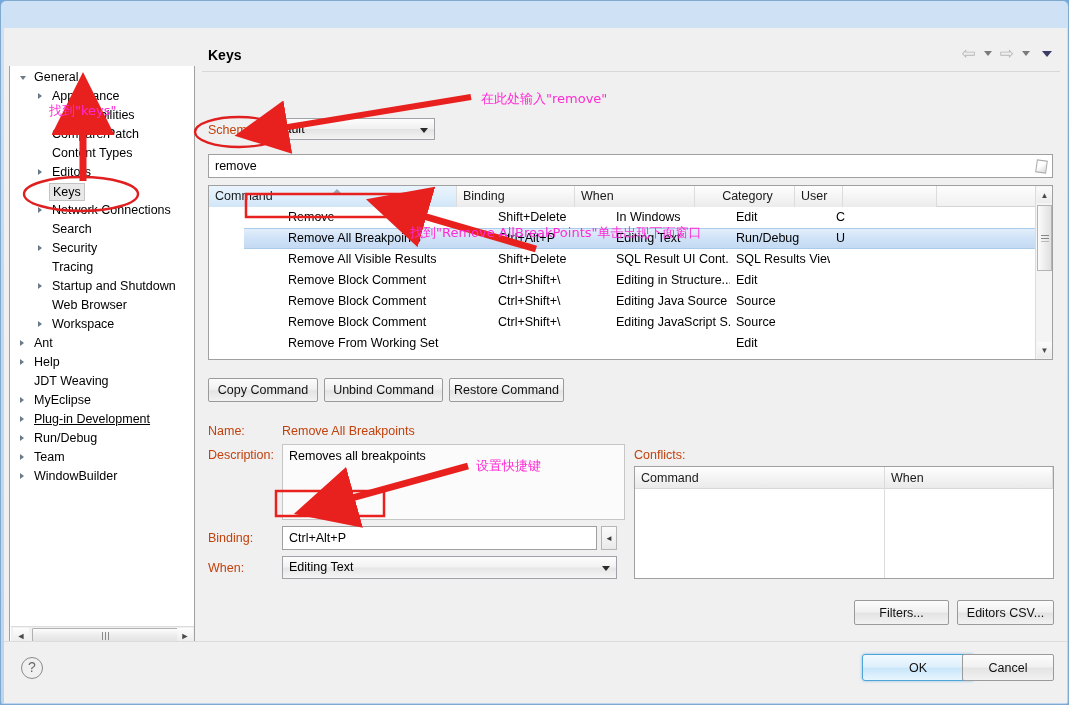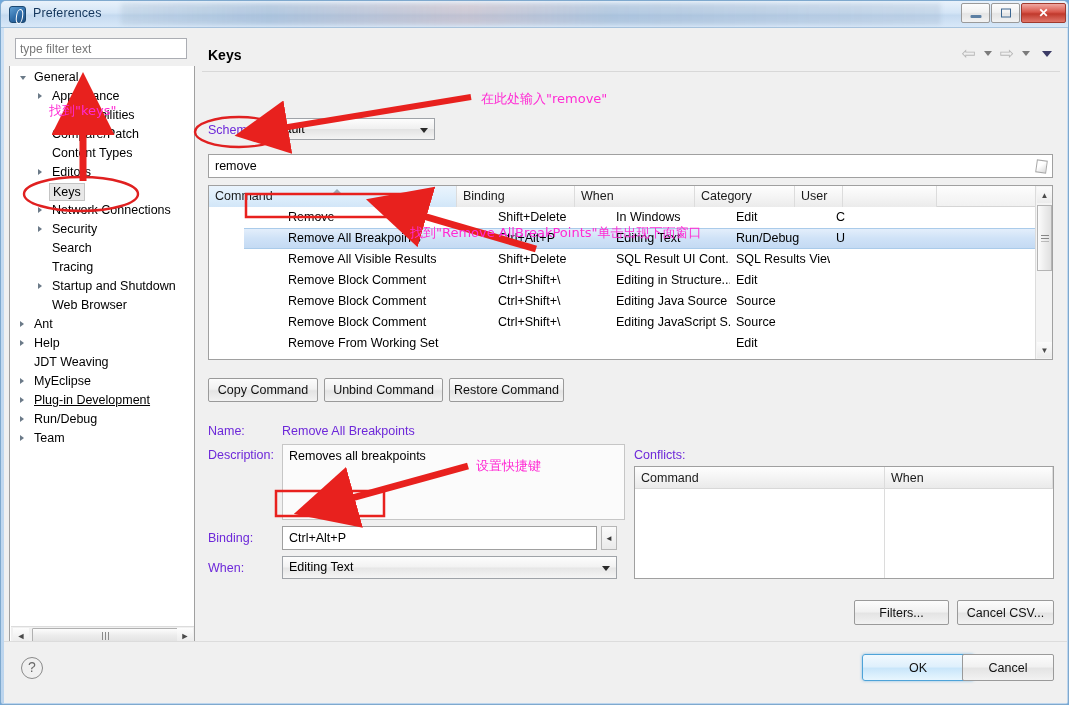--- a/index.html
+++ b/index.html
@@ -226,21 +226,21 @@
     background:linear-gradient(180deg,#fcfcfc 0%,#f1f1f1 46%,#e4e4e4 54%,#f2f2f2 100%);
     border:1px solid #9a9a9a; border-radius:2px;
     font-size:12.5px; color:#111; text-align:center;
     display:flex; align-items:center; justify-content:center;
   }
   .cmdbtn { position:absolute; top:343px; height:24px; }
   #copy-cmd  { left:6px;   width:110px; }
   #unbind-cmd{ left:122px; width:119px; }
   #restore-cmd{left:247px; width:115px; }
   
-  .lbl { position:absolute; font-size:12.5px; color:#6d28d9; }
+  .lbl { position:absolute; font-size:12.5px; color:#c2410c; }
   #name-label { left:6px; top:389px; }
   #name-value { left:80px; top:389px; }
   #desc-label { left:6px; top:413px; }
   .descbox {
     position:absolute; left:80px; top:409px; width:343px; height:76px;
     background:#fbfbfb; border:1px solid #c6c6c6;
     font-size:12.5px; color:#000; padding:4px 6px;
   }
   #binding-label { left:6px; top:496px; }
   .bindbox {
@@ -306,41 +306,24 @@
     font-size:22px; color:#d8d8d8; letter-spacing:1px;
     font-family:"Liberation Serif", serif;
   }
   svg.anno { position:absolute; left:0; top:0; width:1069px; height:705px; overflow:visible; }
 </style>
 </head>
 <body>
 
 <div class="window">
 
-  <div class="titlebar">
-    <div class="title-blur"></div>
-    <div class="title-icon"></div>
-    <div class="title-text">Preferences</div>
-    <div class="win-btns">
-      <div class="btn win-btn">
-        <span class="min-glyph"></span>
-      </div>
-      <div class="btn win-btn">
-        <span class="max-glyph"></span>
-      </div>
-      <div class="btn win-btn close">
-        <span class="glyph">✕</span>
-      </div>
-    </div>
-  </div>
 
   <div class="body">
 
     <div class="leftpane">
-      <div class="filterbox">type filter text</div>
       <div class="tree">
         <div class="tree-inner" id="tree-inner">
             <div class="tnode">
               <span class="arrow expanded" style="left: 10px;"></span>
               <span class="label" style="left: 24px;">General</span>
             </div>
             <div class="tnode">
               <span class="arrow collapsed" style="left: 28px;"></span>
               <span class="label" style="left: 42px;">Appearance</span>
             </div>
@@ -358,37 +341,41 @@
               <span class="label" style="left: 42px;">Editors</span>
             </div>
             <div class="tnode selected">
               <span class="label" style="left: 42px;">Keys</span>
             </div>
             <div class="tnode">
               <span class="arrow collapsed" style="left: 28px;"></span>
               <span class="label" style="left: 42px;">Network Connections</span>
             </div>
             <div class="tnode">
+              <span class="label" style="left: 42px;">Search</span>
+            </div>
+            <div class="tnode">
               <span class="arrow collapsed" style="left: 28px;"></span>
               <span class="label" style="left: 42px;">Security</span>
             </div>
             <div class="tnode">
-              <span class="label" style="left: 42px;">Search</span>
-            </div>
-            <div class="tnode">
               <span class="label" style="left: 42px;">Tracing</span>
             </div>
             <div class="tnode">
               <span class="arrow collapsed" style="left: 28px;"></span>
               <span class="label" style="left: 42px;">Startup and Shutdown</span>
             </div>
             <div class="tnode">
               <span class="label" style="left: 42px;">Web Browser</span>
             </div>
             <div class="tnode">
+              <span class="arrow collapsed" style="left: 28px;"></span>
+              <span class="label" style="left: 42px;">Workspace</span>
+            </div>
+            <div class="tnode">
               <span class="arrow collapsed" style="left: 10px;"></span>
               <span class="label" style="left: 24px;">Ant</span>
             </div>
             <div class="tnode">
               <span class="arrow collapsed" style="left: 10px;"></span>
               <span class="label" style="left: 24px;">Help</span>
             </div>
             <div class="tnode">
               <span class="label" style="left: 24px;">JDT Weaving</span>
             </div>
@@ -400,20 +387,24 @@
               <span class="arrow collapsed" style="left: 10px;"></span>
               <span class="label" style="left: 24px; text-decoration: underline;">Plug-in Development</span>
             </div>
             <div class="tnode">
               <span class="arrow collapsed" style="left: 10px;"></span>
               <span class="label" style="left: 24px;">Run/Debug</span>
             </div>
             <div class="tnode">
               <span class="arrow collapsed" style="left: 10px;"></span>
               <span class="label" style="left: 24px;">Team</span>
+            </div>
+            <div class="tnode">
+              <span class="arrow collapsed" style="left: 10px;"></span>
+              <span class="label" style="left: 24px;">WindowBuilder</span>
             </div>
           </div>
         <div class="tree-hscroll">
           <div class="hs-arrow l">
               <span class="g">◄</span>
             </div>
           <div class="hs-thumb">
               <span class="hs-grip"></span>
             </div>
           <div class="hs-arrow r">
@@ -444,21 +435,21 @@
       <div class="searchfield">
         <span>remove</span>
         <span class="search-eraser"></span>
       </div>
 
       <div class="table">
         <div class="thead" id="table-head">
             <div class="th sorted" style="width: 248px;">Command<span class="sort-caret"></span></div>
             <div class="th" style="width: 118px;">Binding</div>
             <div class="th" style="width: 120px;">When</div>
-            <div class="th" style="width: 100px;">Category</div>
+            <div class="th" style="width: 100px; text-align: center;">Category</div>
             <div class="th" style="width: 48px;">User</div>
             <div class="th" style="width: 94px;"></div>
           </div>
         <div class="trows" id="table-rows">
             <div class="tr">
               <div class="td cmd" style="width: 248px;">Remove</div>
               <div class="td" style="width: 118px;">Shift+Delete</div>
               <div class="td" style="width: 120px;">In Windows</div>
               <div class="td" style="width: 100px;">Edit</div>
               <div class="td" style="width: 48px;">C</div>
@@ -551,21 +542,21 @@
       <div class="lbl" id="conflicts-label">Conflicts:</div>
       <div class="conflicts">
         <div class="chead" id="conflicts-head">
             <div class="cth" style="width: 250px;">Command</div>
             <div class="cth" style="width: 168px;">When</div>
           </div>
         <div class="cbody"></div>
       </div>
 
       <div class="btn brbtn" id="filters-btn">Filters...</div>
-      <div class="btn brbtn" id="exportcsv-btn">Cancel CSV...</div>
+      <div class="btn brbtn" id="exportcsv-btn">Editors CSV...</div>
       <div class="btn brbtn" id="restoredef-btn">Restore Defaults</div>
       <div class="btn brbtn" id="apply-btn">Apply</div>
 
     </div>
   </div>
 
   <div class="footer">
     <div class="help-icon">?</div>
     <div class="btn" id="ok-btn">OK</div>
     <div class="btn" id="cancel-btn">Cancel</div>

